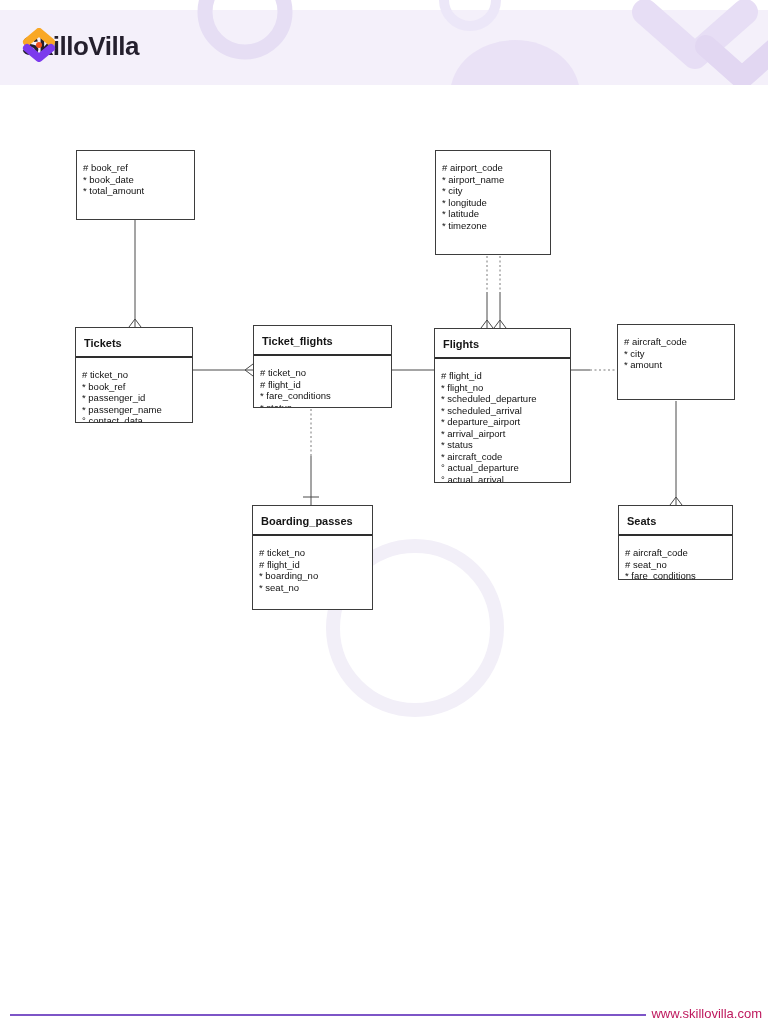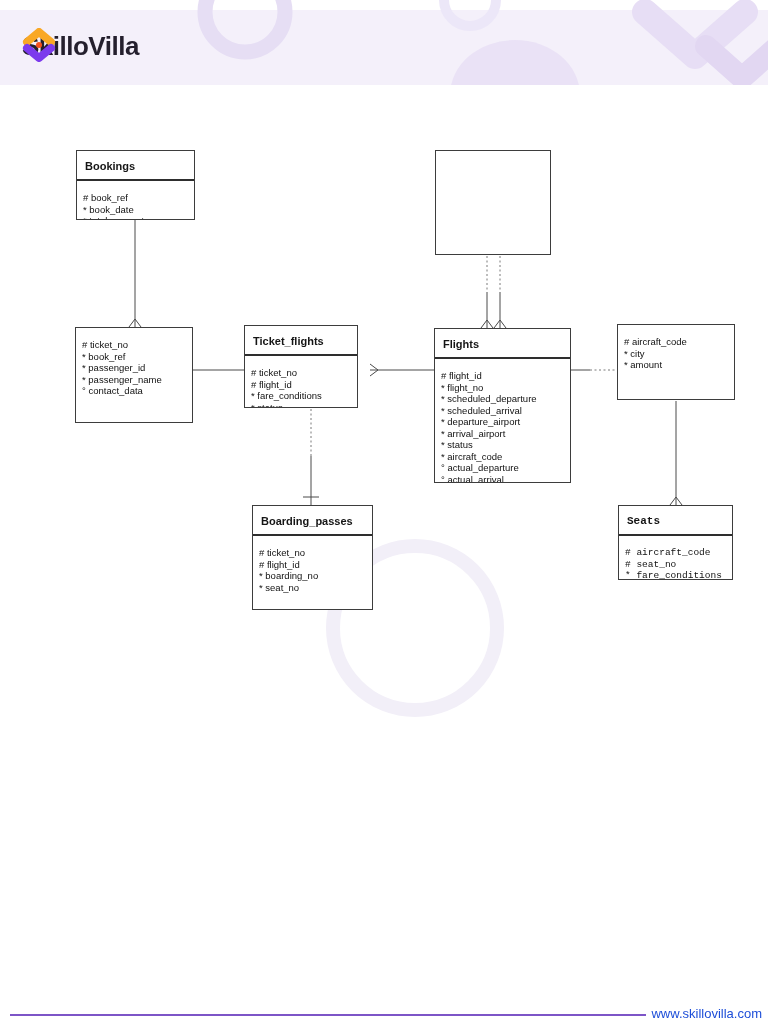--- a/index.html
+++ b/index.html
@@ -15,21 +15,21 @@
   
   .edges{position:absolute;left:0;top:0;pointer-events:none;}
   .entity{position:absolute;background:#ffffff;border:1px solid #3d3d3d;box-sizing:border-box;overflow:hidden;}
   .entity-title{font-size:11px;font-weight:700;color:#151515;line-height:14px;
                 padding:8px 8px 6px 8px;border-bottom:2px solid #2e2e2e;}
   .entity-fields{list-style:none;margin:0;padding:11px 6px 2px 6px;}
   .entity-fields li{font-size:9.5px;line-height:11.5px;color:#101010;white-space:nowrap;overflow:hidden;}
 
   
   .footer-line{position:absolute;left:10px;top:1014px;width:636px;height:2px;background:#7d55c7;}
-  .footer-url{position:absolute;right:6px;top:1006px;font-size:13px;color:#1d4ed8;}
+  .footer-url{position:absolute;right:6px;top:1006px;font-size:13px;color:#be185d;}
 </style>
 </head>
 <body>
 
 <div class="page">
 
   <div class="header">
     <svg width="768" height="85">
       <rect x="0" y="10" width="768" height="75" fill="#f4f0fa"></rect>
       <circle cx="245" cy="12" r="40" fill="none" stroke="#e6def4" stroke-width="15"></circle>
@@ -71,42 +71,50 @@
     </g>
     <g stroke="#7a7a7a" stroke-width="1" fill="none" stroke-dasharray="2 2.5">
       <path d="M590 370 H617"></path>
       <path d="M487 256 V292"></path>
       <path d="M500 256 V292"></path>
       <path d="M311 409 V456"></path>
     </g>
   </svg>
 
   <div class="entity" style="left:76px;top:150px;width:119px;height:70px;">
-    <div class="entity-title">Bookings</div>
     <ul class="entity-fields">
         <li># book_ref</li>
         <li>* book_date</li>
         <li>* total_amount</li>
       </ul>
   </div>
 
   <div class="entity" style="left:435px;top:150px;width:116px;height:105px;">
+    <ul class="entity-fields">
+        <li># airport_code</li>
+        <li>* airport_name</li>
+        <li>* city</li>
+        <li>* longitude</li>
+        <li>* latitude</li>
+        <li>* timezone</li>
+      </ul>
   </div>
 
   <div class="entity" style="left:75px;top:327px;width:118px;height:96px;">
+    <div class="entity-title">Tickets</div>
     <ul class="entity-fields">
         <li># ticket_no</li>
         <li>* book_ref</li>
         <li>* passenger_id</li>
         <li>* passenger_name</li>
         <li>° contact_data</li>
       </ul>
   </div>
 
-  <div class="entity" style="left:244px;top:325px;width:114px;height:83px;">
+  <div class="entity" style="left:253px;top:325px;width:139px;height:83px;">
     <div class="entity-title">Ticket_flights</div>
     <ul class="entity-fields">
         <li># ticket_no</li>
         <li># flight_id</li>
         <li>* fare_conditions</li>
         <li>* status</li>
       </ul>
   </div>
 
   <div class="entity" style="left:434px;top:328px;width:137px;height:155px;">
@@ -136,21 +144,21 @@
   <div class="entity" style="left:252px;top:505px;width:121px;height:105px;">
     <div class="entity-title">Boarding_passes</div>
     <ul class="entity-fields">
         <li># ticket_no</li>
         <li># flight_id</li>
         <li>* boarding_no</li>
         <li>* seat_no</li>
       </ul>
   </div>
 
-  <div class="entity" style="left:618px;top:505px;width:115px;height:75px;font-family:Liberation Mono, monospace;">
+  <div class="entity" style="left:618px;top:505px;width:115px;height:75px;">
     <div class="entity-title">Seats</div>
     <ul class="entity-fields">
         <li># aircraft_code</li>
         <li># seat_no</li>
         <li>* fare_conditions</li>
       </ul>
   </div>
 
   <div class="footer-line"></div>
   <span class="footer-url">www.skillovilla.com</span>

